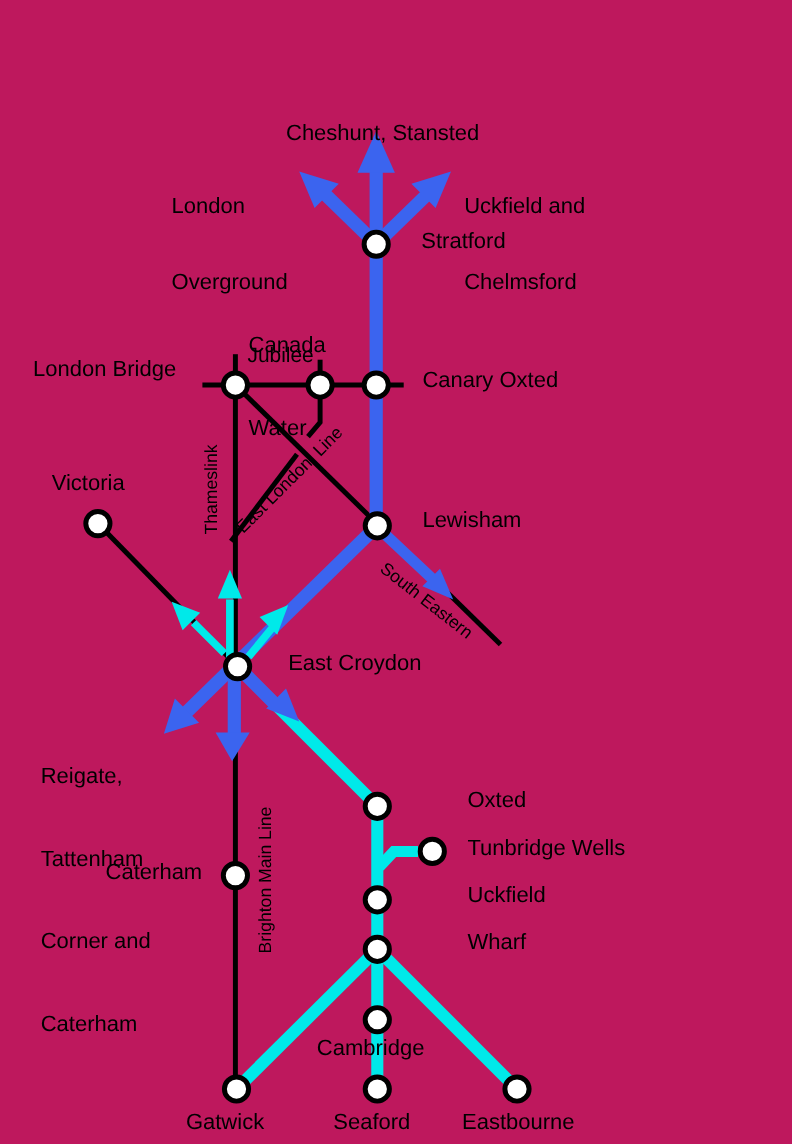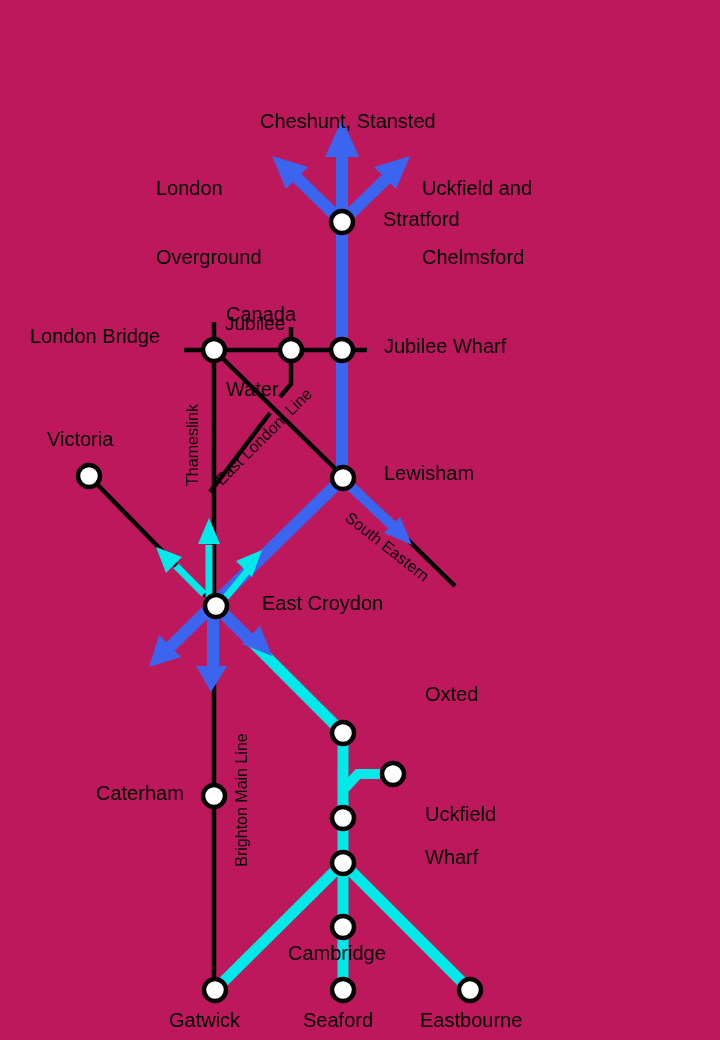--- a/index.html
+++ b/index.html
@@ -90,33 +90,40 @@
     <span class="ln">Cheshunt, Stansted</span>
   </div>
   <div class="lbl" style="left:156px;top:131px">
     <span class="ln">London</span>
     <span class="ln">Overground</span>
   </div>
   <div class="lbl" style="left:422px;top:131px">
     <span class="ln">Uckfield and</span>
     <span class="ln">Chelmsford</span>
   </div>
+  <div class="lbl lh25" style="left:37px;top:644px">
+    <span class="ln">Reigate,</span>
+    <span class="ln">Tattenham</span>
+    <span class="ln">Corner and</span>
+    <span class="ln">Caterham</span>
+  </div>
 
   <div class="lbl" style="left:383px;top:208px">Stratford</div>
   <div class="lbl lh25" style="left:226px;top:252px">
     <span class="ln">Canada</span>
     <span class="ln">Water</span>
   </div>
   <div class="lbl" style="left:30px;top:325px">London Bridge</div>
-  <div class="lbl" style="left:384px;top:335px">Jubilee Wharf</div>
+  <div class="lbl" style="left:384px;top:335px">Canary Oxted</div>
   <div class="lbl" style="left:47px;top:428px">Victoria</div>
   <div class="lbl" style="left:384px;top:462px">Lewisham</div>
   <div class="lbl" style="left:262px;top:592px">East Croydon</div>
   <div class="lbl" style="left:96px;top:782px">Caterham</div>
-  <div class="lbl" style="left:425px;top:683px">Oxted</div>
+  <div class="lbl" style="left:425px;top:717px">Oxted</div>
+  <div class="lbl" style="left:425px;top:760px">Tunbridge Wells</div>
   <div class="lbl" style="left:425px;top:803px">Uckfield</div>
   <div class="lbl" style="left:425px;top:846px">Wharf</div>
   <div class="lbl" style="left:288px;top:942px">Cambridge</div>
   <div class="lbl" style="left:169px;top:1009px">Gatwick</div>
   <div class="lbl" style="left:303px;top:1009px">Seaford</div>
   <div class="lbl" style="left:420px;top:1009px">Eastbourne</div>
 
   <div class="lbl sm" style="left:225px;top:315px">Jubilee</div>
   <div class="lbl rot" style="left:193px;top:445px;transform:translate(-50%,-50%) rotate(-90deg)">Thameslink</div>
   <div class="lbl rot" style="left:264px;top:437px;transform:translate(-50%,-50%) rotate(-45deg)">East London  Line</div>

